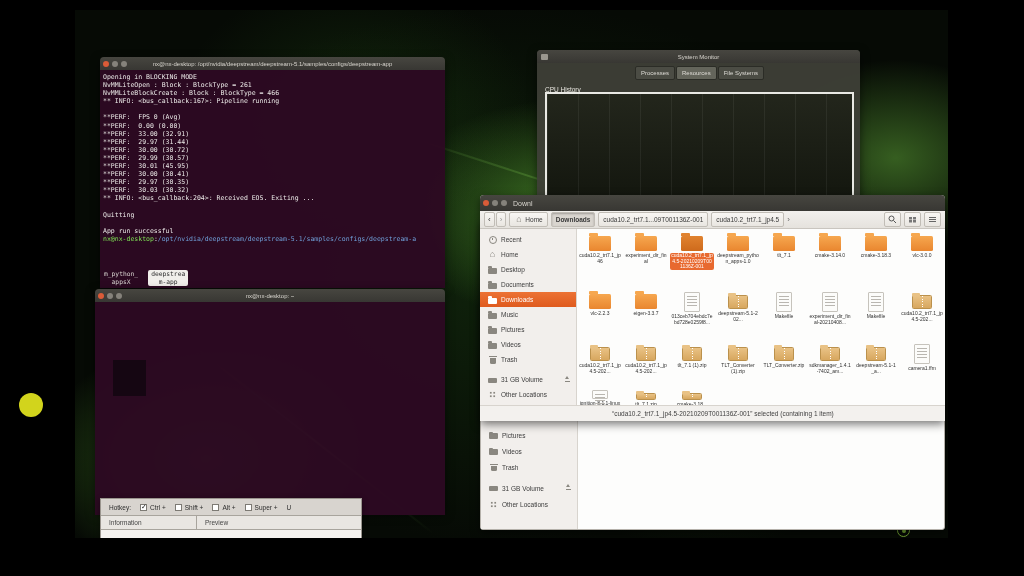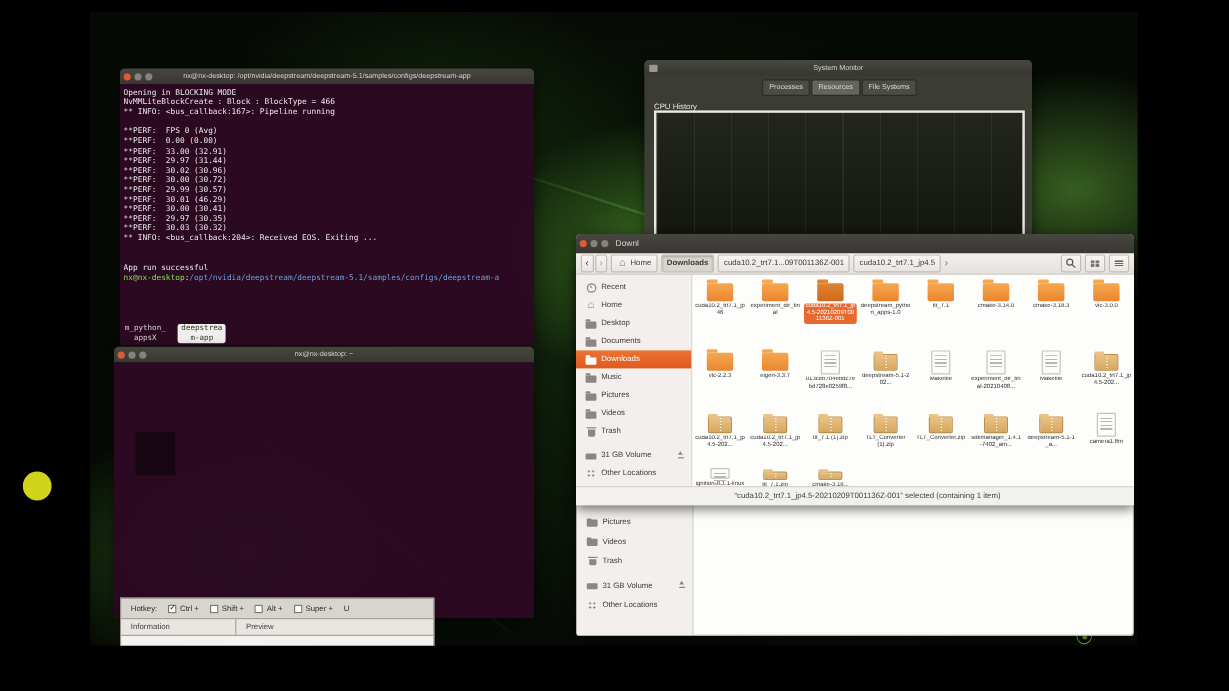--- a/index.html
+++ b/index.html
@@ -161,36 +161,37 @@
 
   <div class="win" style="left:25px;top:47px;width:345px;height:228px;z-index:2">
     <div class="titlebar">
       <span class="tl close"></span>
       <span class="tl min"></span>
       <span class="tl max"></span>
       <span class="t-title">nx@nx-desktop: /opt/nvidia/deepstream/deepstream-5.1/samples/configs/deepstream-app</span>
     </div>
     <div class="term-body" style="height:215px">
       <div class="tline">Opening in BLOCKING MODE</div>
+      <div class="tline">NvMMLiteOpen : Block : BlockType = 261</div>
       <div class="tline">NvMMLiteBlockCreate : Block : BlockType = 466</div>
       <div class="tline">** INFO: &lt;bus_callback:167&gt;: Pipeline running</div>
       <div class="tline"></div>
       <div class="tline">**PERF:  FPS 0 (Avg)</div>
       <div class="tline">**PERF:  0.00 (0.00)</div>
       <div class="tline">**PERF:  33.00 (32.91)</div>
       <div class="tline">**PERF:  29.97 (31.44)</div>
-      <div class="tline">**PERF:  30.02 (30.96)</div>
       <div class="tline">**PERF:  30.00 (30.72)</div>
       <div class="tline">**PERF:  29.99 (30.57)</div>
-      <div class="tline">**PERF:  30.01 (46.29)</div>
+      <div class="tline">**PERF:  30.01 (45.95)</div>
       <div class="tline">**PERF:  30.00 (30.41)</div>
       <div class="tline">**PERF:  29.97 (30.35)</div>
       <div class="tline">**PERF:  30.03 (30.32)</div>
       <div class="tline">** INFO: &lt;bus_callback:204&gt;: Received EOS. Exiting ...</div>
       <div class="tline"></div>
+      <div class="tline">Quitting</div>
       <div class="tline"></div>
       <div class="tline">App run successful</div>
       <div class="tline"><span class="green">nx@nx-desktop</span><span>:</span><span class="blue">/opt/nvidia/deepstream/deepstream-5.1/samples/configs/deepstream-a</span></div>
       <div class="remnant">
         <div class="rem-col">
           <div>m_python_</div>
           <div>appsX</div>
         </div>
         <div class="rem-col boxed">
           <div>deepstrea</div>

